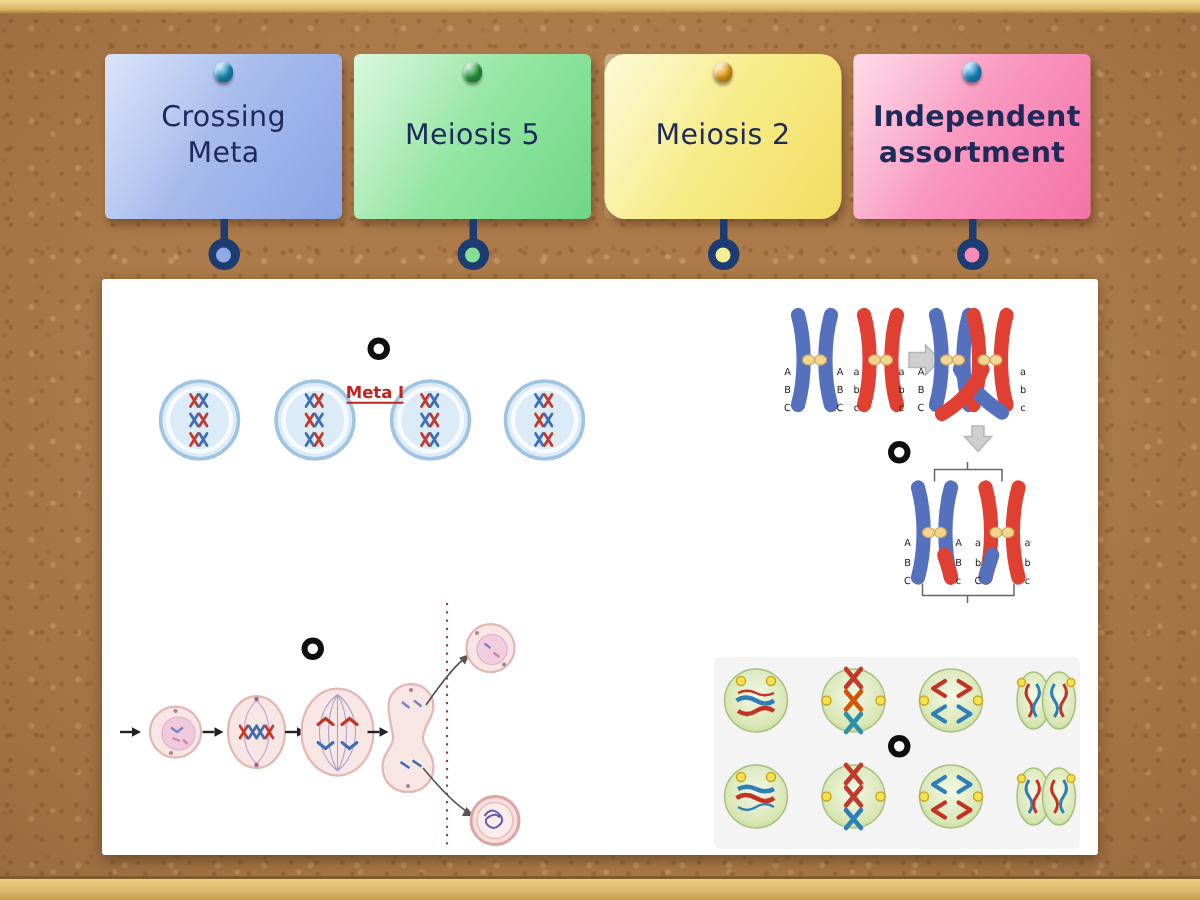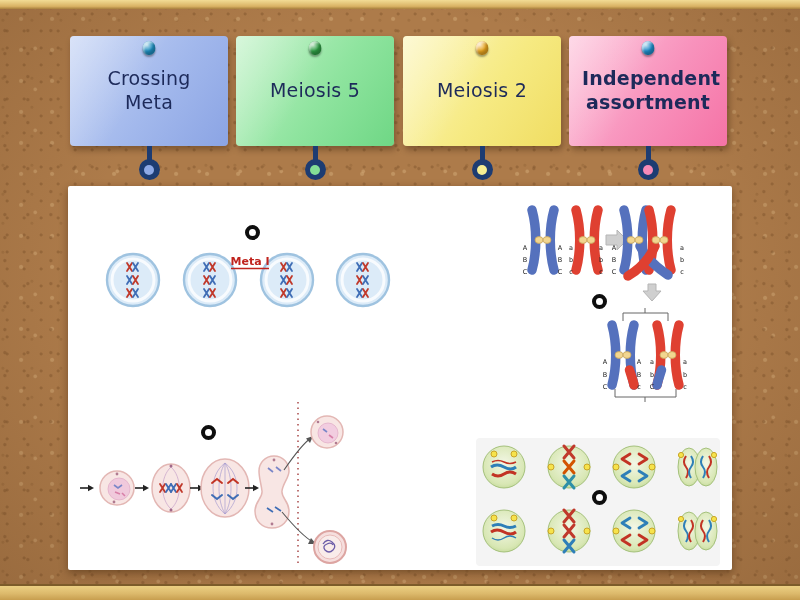--- a/index.html
+++ b/index.html
@@ -73,21 +73,21 @@
       <div class="pin" style="background: radial-gradient(circle at 35% 28%, rgba(255, 255, 255, 0.75), rgba(255, 255, 255, 0) 48%), rgb(47, 158, 69);"></div>
       <div class="note-text">Meiosis 5</div>
     </div>
     <div class="stem"></div>
     <div class="ring">
         <i style="background: rgb(132, 223, 150);"></i>
       </div>
   </div>
 
   <div class="label-widget" style="left:403px">
-    <div class="note" style="background: linear-gradient(125deg, rgb(252, 246, 187) 0%, rgb(246, 234, 130) 55%, rgb(240, 221, 98) 100%);">
+    <div class="note" style="background: linear-gradient(125deg, rgb(252, 246, 187) 0%, rgb(246, 234, 130) 55%, rgb(240, 221, 98) 100%); border-radius: 14px;">
       <div class="pin" style="background: radial-gradient(circle at 35% 28%, rgba(255, 255, 255, 0.75), rgba(255, 255, 255, 0) 48%), rgb(231, 164, 31);"></div>
       <div class="note-text">Meiosis 2</div>
     </div>
     <div class="stem"></div>
     <div class="ring">
         <i style="background: rgb(246, 238, 146);"></i>
       </div>
   </div>
 
   <div class="label-widget" style="left:569px">

